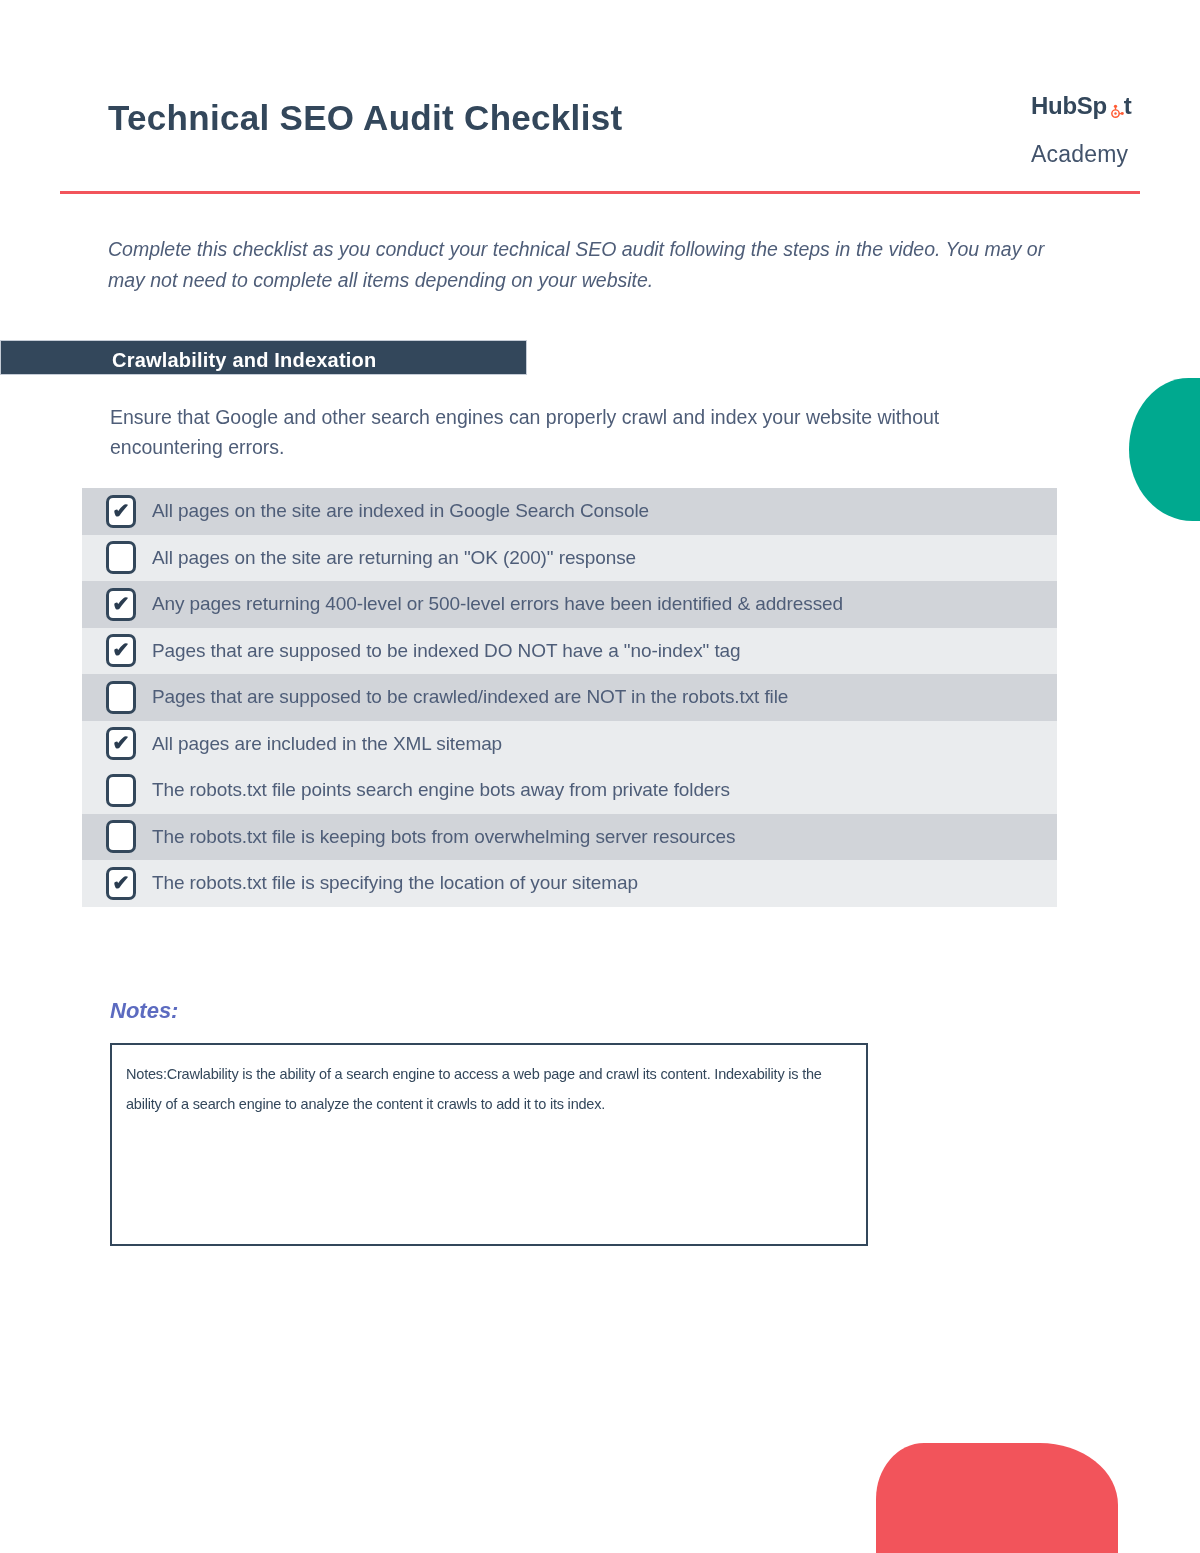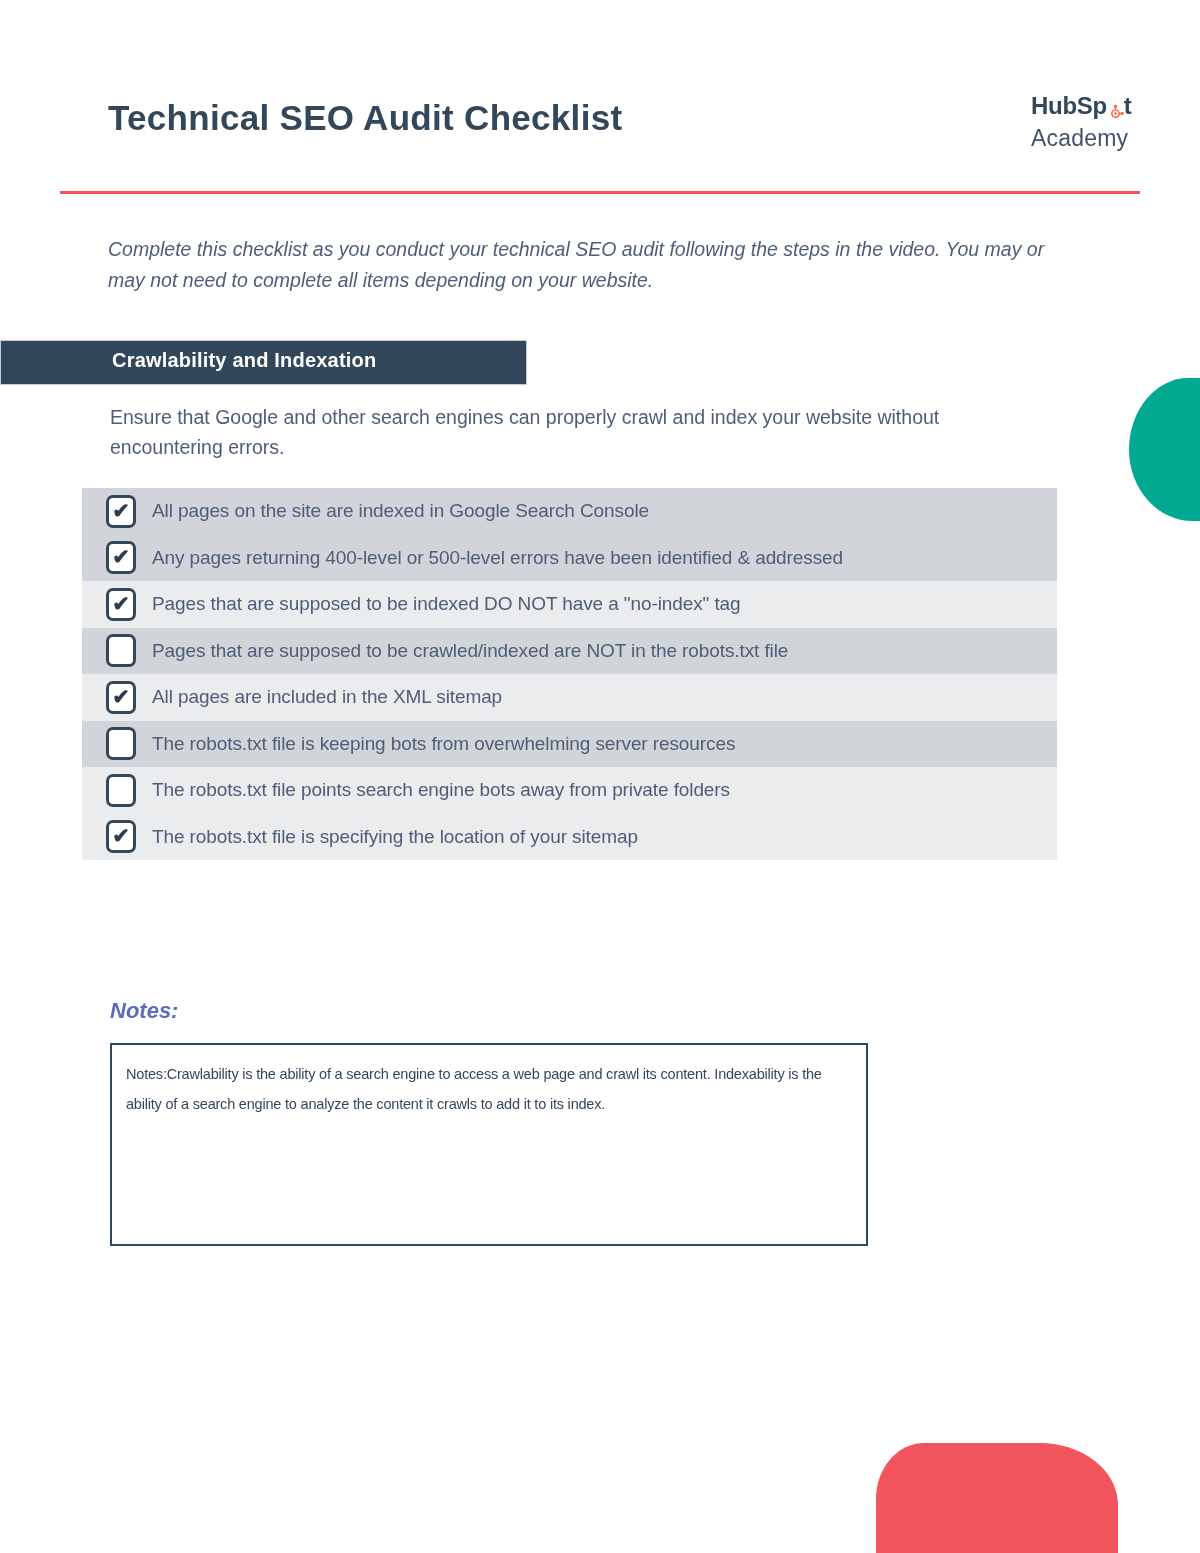--- a/index.html
+++ b/index.html
@@ -83,21 +83,21 @@
     height: 17px;
     position: relative;
     top: 1px;
   }
   .logo-academy {
     font-size: 23px;
     font-weight: normal;
     color: #42536b;
     line-height: 30px;
     letter-spacing: 0.2px;
-    margin-top: 3px;
+    margin-top: 19px;
   }
   .title-rule {
     position: absolute;
     left: 60px;
     top: 191px;
     width: 1080px;
     height: 3px;
     background: #f2545b;
   }
 
@@ -113,21 +113,21 @@
     color: #4e5d78;
     z-index: 3;
   }
 
   
   .section-bar {
     position: absolute;
     left: 0;
     top: 340px;
     width: 527px;
-    height: 45px;
+    height: 35px;
     background: #33475b;
     border: 1px solid #c5ccd6;
     box-sizing: border-box;
     z-index: 3;
   }
   .section-bar-label {
     position: absolute;
     left: 111px;
     top: 8px;
     font-size: 20px;
@@ -267,20 +267,24 @@
 
   <div class="section-desc">Ensure that Google and other search engines can properly crawl and index your website without encountering errors.</div>
 
   <div class="checklist">
       <div class="check-row">
         <div class="checkbox">
           <span class="tick">✔</span>
         </div>
         <div class="check-label">All pages on the site are indexed in Google Search Console</div>
       </div>
+      <div class="check-row alt">
+        <div class="checkbox"></div>
+        <div class="check-label">All pages on the site are returning an "OK (200)" response</div>
+      </div>
       <div class="check-row">
         <div class="checkbox">
           <span class="tick">✔</span>
         </div>
         <div class="check-label">Any pages returning 400-level or 500-level errors have been identified &amp; addressed</div>
       </div>
       <div class="check-row alt">
         <div class="checkbox">
           <span class="tick">✔</span>
         </div>
@@ -289,27 +293,27 @@
       <div class="check-row">
         <div class="checkbox"></div>
         <div class="check-label">Pages that are supposed to be crawled/indexed are NOT in the robots.txt file</div>
       </div>
       <div class="check-row alt">
         <div class="checkbox">
           <span class="tick">✔</span>
         </div>
         <div class="check-label">All pages are included in the XML sitemap</div>
       </div>
+      <div class="check-row alt">
+        <div class="checkbox"></div>
+        <div class="check-label">The robots.txt file points search engine bots away from private folders</div>
+      </div>
       <div class="check-row">
         <div class="checkbox"></div>
         <div class="check-label">The robots.txt file is keeping bots from overwhelming server resources</div>
-      </div>
-      <div class="check-row alt">
-        <div class="checkbox"></div>
-        <div class="check-label">The robots.txt file points search engine bots away from private folders</div>
       </div>
       <div class="check-row alt">
         <div class="checkbox">
           <span class="tick">✔</span>
         </div>
         <div class="check-label">The robots.txt file is specifying the location of your sitemap</div>
       </div>
     </div>
 
   <div class="notes-heading">Notes:</div>

